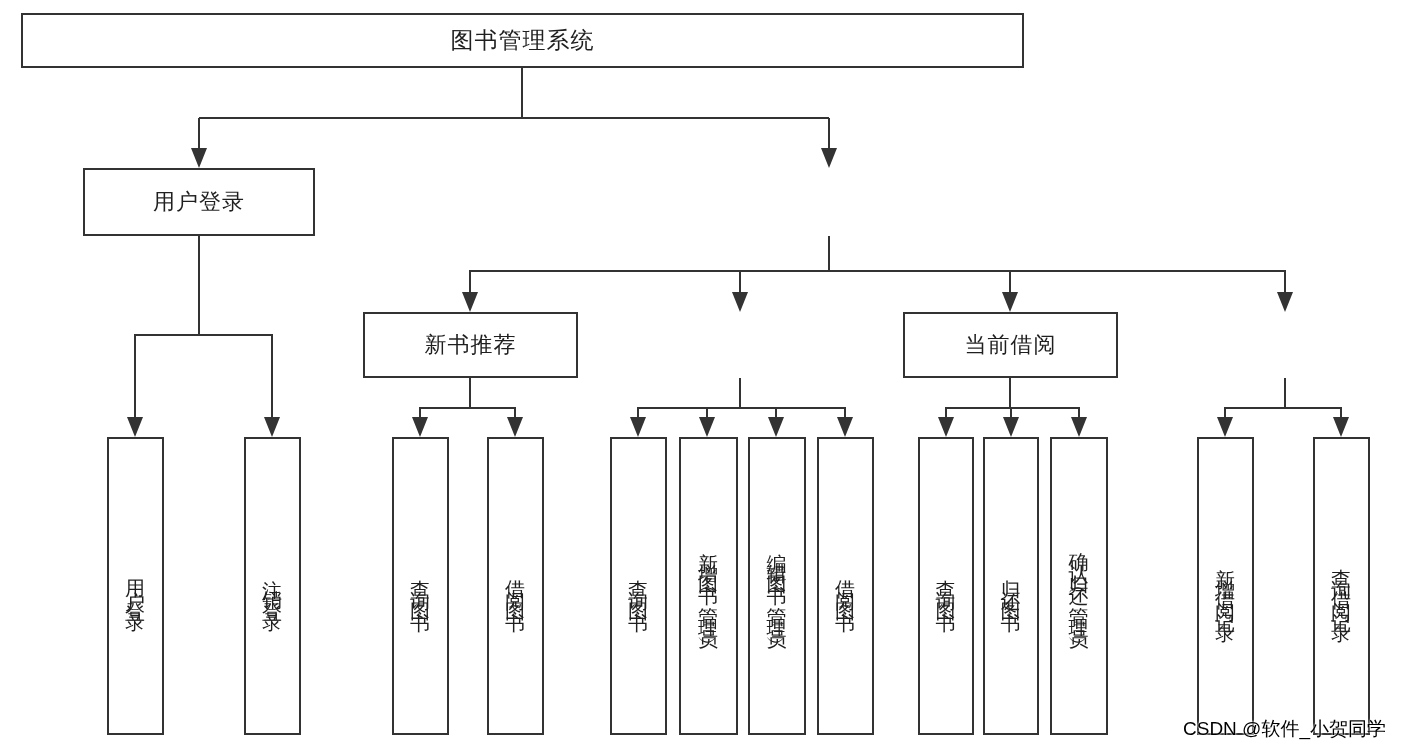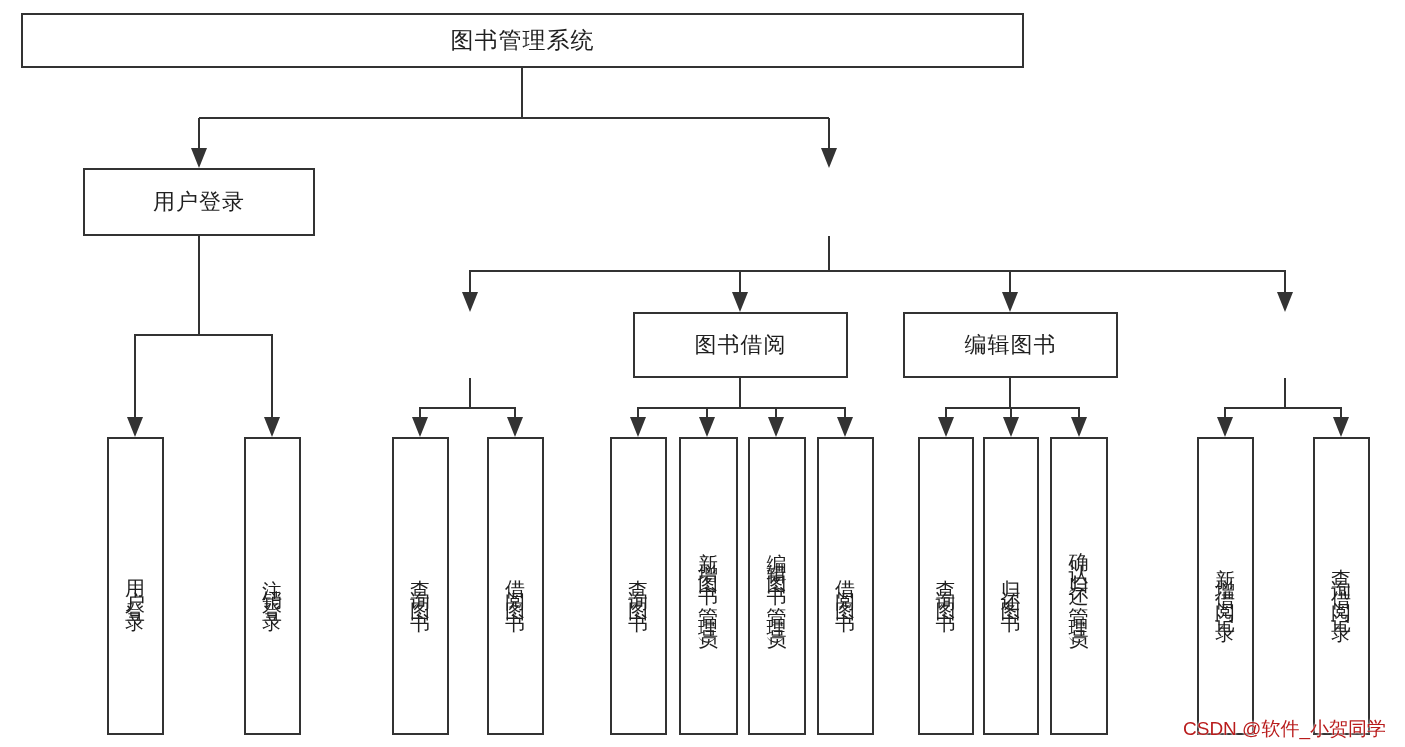--- a/index.html
+++ b/index.html
@@ -18,42 +18,42 @@
     writing-mode:vertical-rl;text-orientation:mixed;letter-spacing:11px;line-height:1;
   }
   .vl{position:absolute;width:2px;background:#333333;}
   .hl{position:absolute;height:2px;background:#333333;}
   .ah{
     position:absolute;width:0;height:0;
     border-left:8px solid transparent;border-right:8px solid transparent;
     border-top:20px solid #333333;
   }
   .watermark{
-    position:absolute;left:1183px;top:716px;font-size:19px;color:#b91c1c;
+    position:absolute;left:1183px;top:716px;font-size:19px;color:#000000;
     white-space:nowrap;text-shadow:0 0 3px #ffffff,0 0 2px #ffffff;z-index:5;
   }
 </style>
 </head>
 <body>
 
 <div class="chart">
 
   <div class="box lvl0" style="left:21px;top:13px;width:1003px;height:55px">
     <span>图书管理系统</span>
   </div>
 
   <div class="box lvl1" style="left:83px;top:168px;width:232px;height:68px">
     <span>用户登录</span>
   </div>
 
-  <div class="box lvl2" style="left:633px;top:312px;width:215px;height:66px">
-    <span>图书借阅</span>
+  <div class="box lvl2" style="left:363px;top:312px;width:215px;height:66px">
+    <span>新书推荐</span>
   </div>
   <div class="box lvl2" style="left:903px;top:312px;width:215px;height:66px">
-    <span>编辑图书</span>
+    <span>当前借阅</span>
   </div>
 
   <div class="box leaf" style="left:107px;top:437px;width:57px;height:298px">
     <span>用户登录</span>
   </div>
   <div class="box leaf" style="left:244px;top:437px;width:57px;height:298px">
     <span>注销登录</span>
   </div>
 
   <div class="box leaf" style="left:392px;top:437px;width:57px;height:298px">

